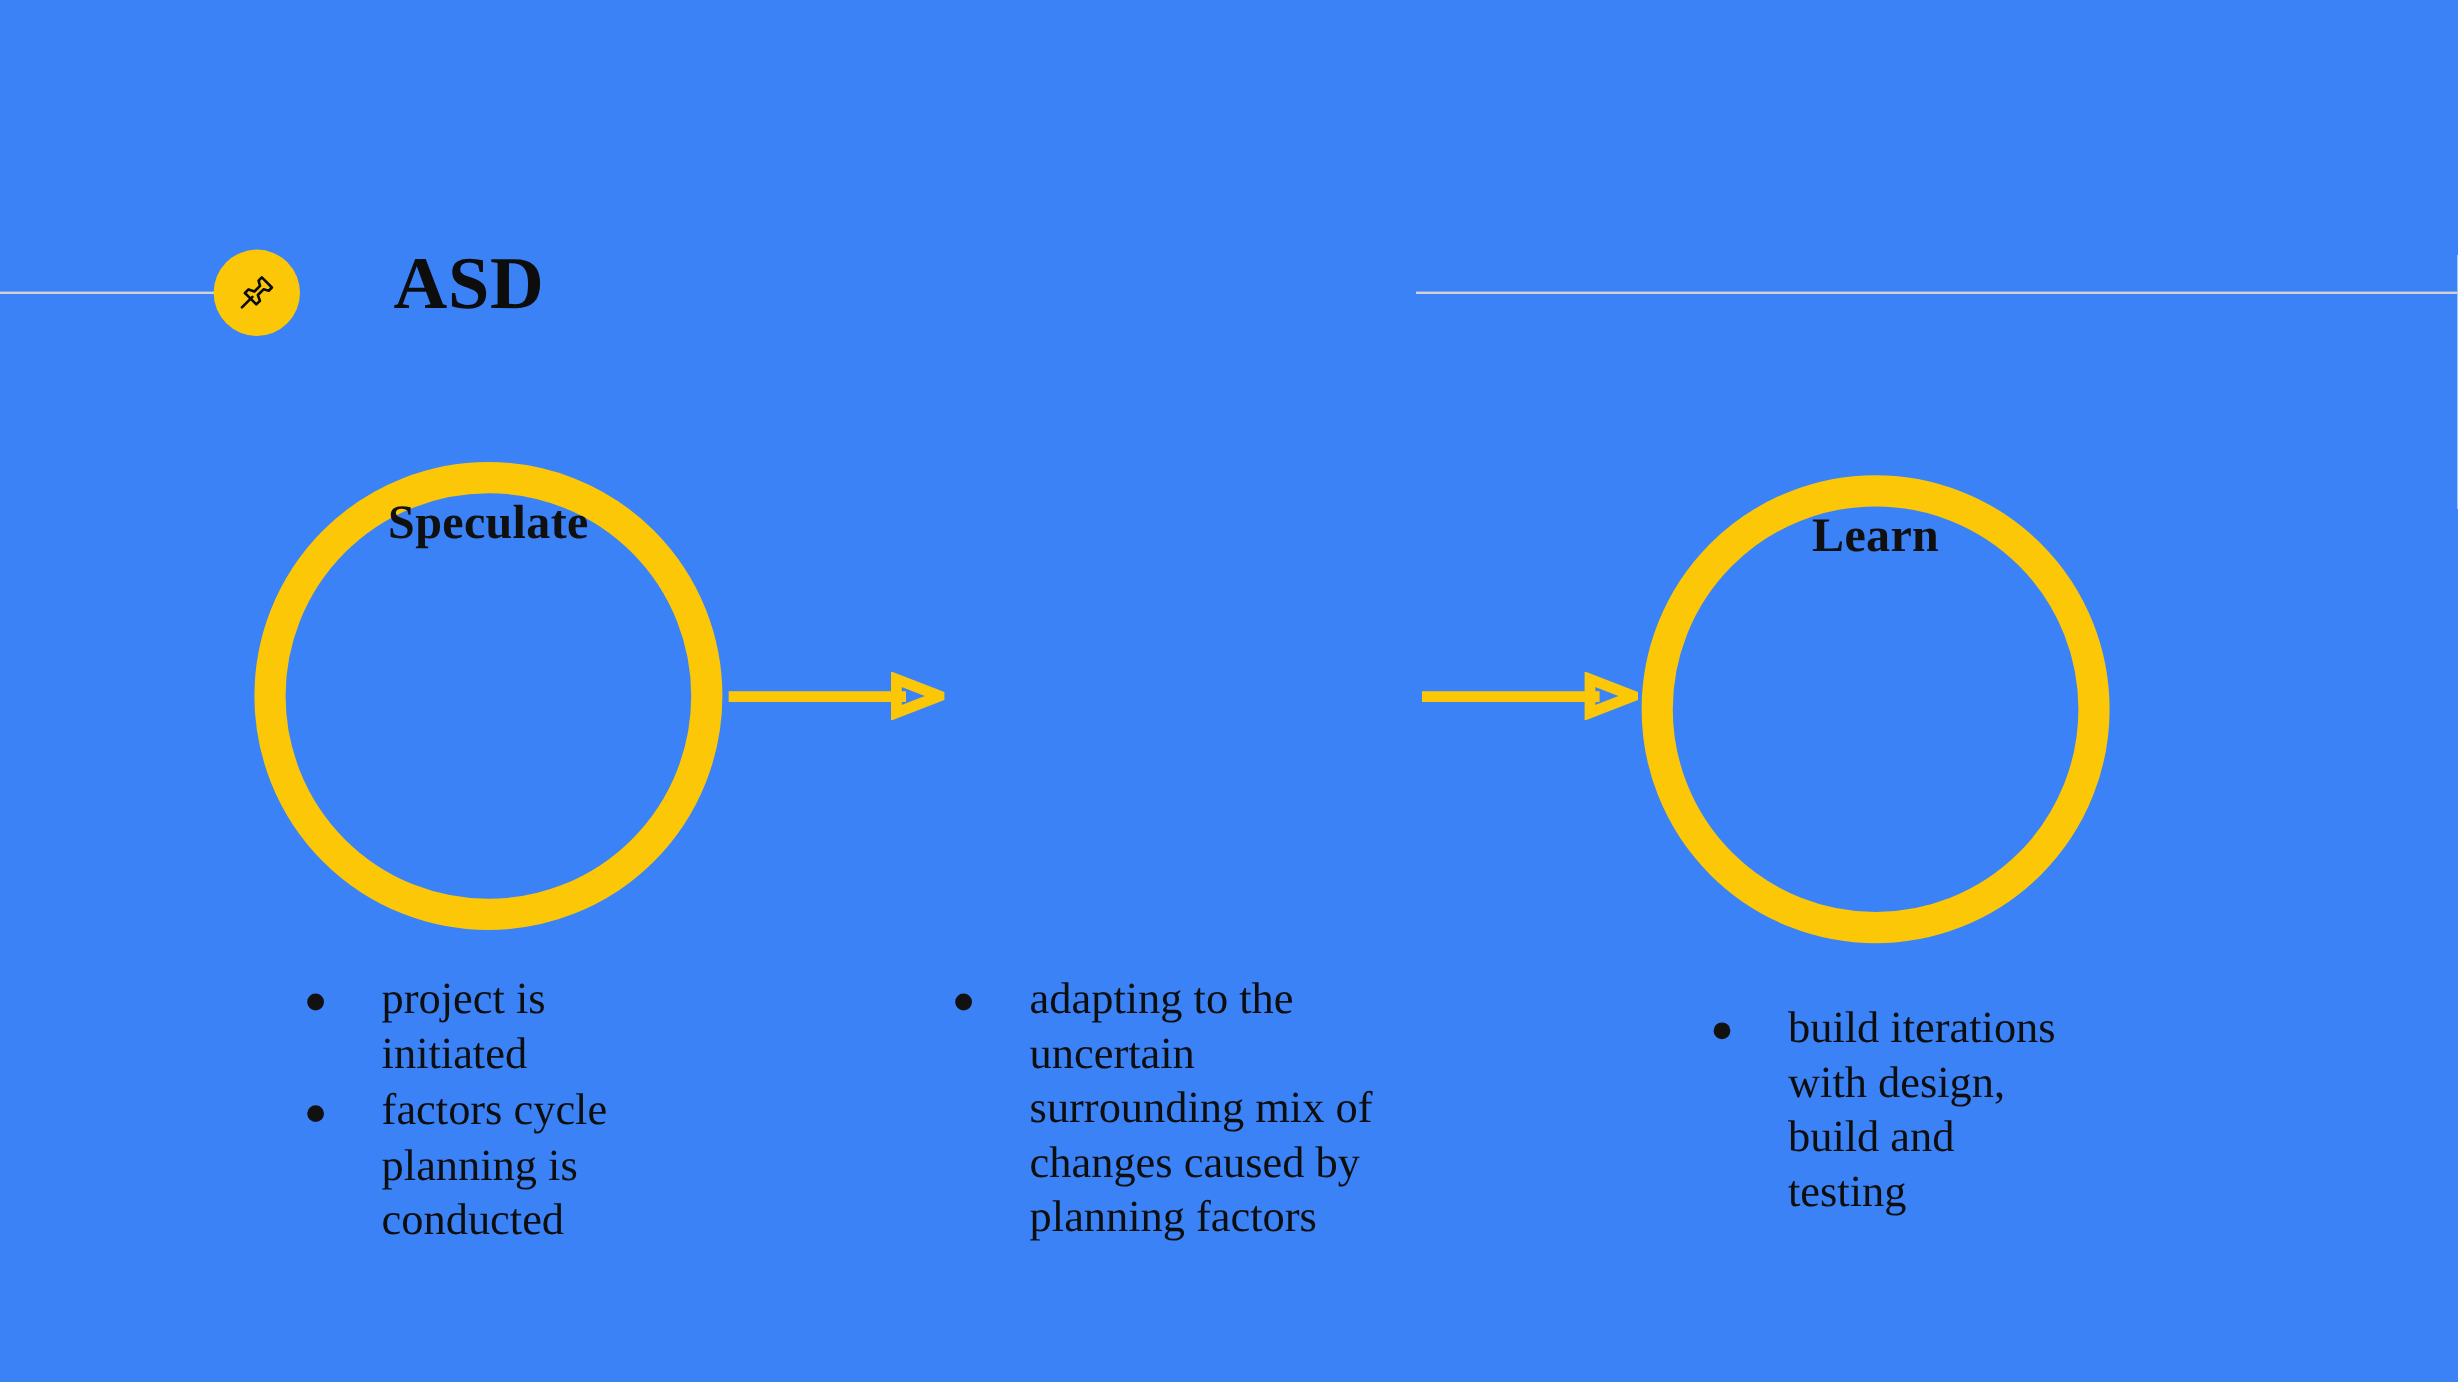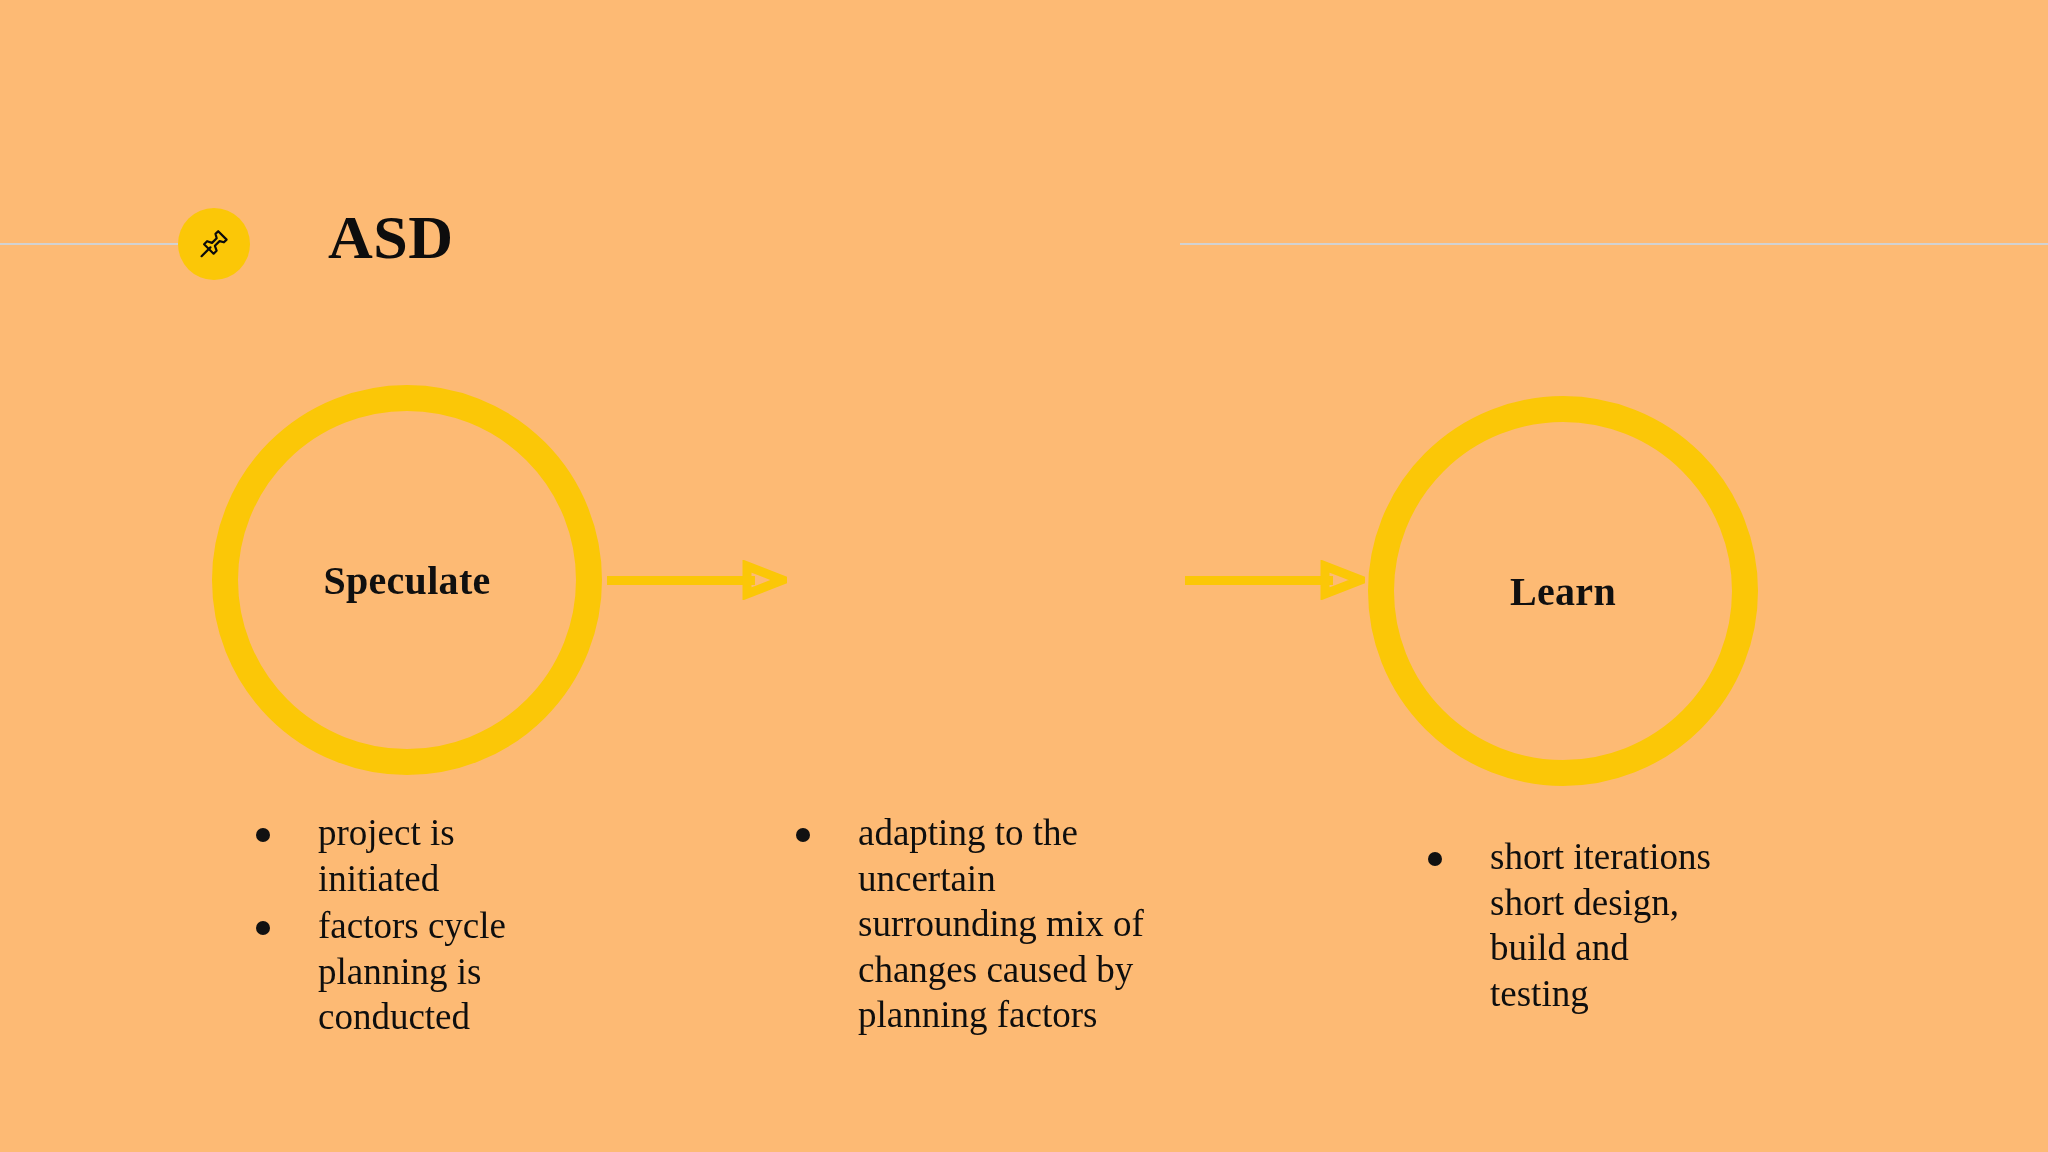--- a/index.html
+++ b/index.html
@@ -5,21 +5,21 @@
 <style>
   html, body {
     margin: 0;
     padding: 0;
     background: #ffffff;
   }
   #slide {
     position: relative;
     width: 2048px;
     height: 1152px;
-    background: #fdba74;
+    background: #3b82f6;
     overflow: hidden;
     font-family: "Liberation Serif", "DejaVu Serif", serif;
   }
 
   
   #header-rule-left {
     position: absolute;
     left: 0px;
     top: 243px;
     width: 200px;
@@ -62,21 +62,20 @@
   
   .node {
     position: absolute;
     width: 390px;
     height: 390px;
     border-radius: 50%;
     border: 26px solid #FBC707;
     box-sizing: border-box;
     background: transparent;
     display: flex;
-    align-items: center;
     justify-content: center;
   }
   .node-label {
     font-size: 40px;
     font-weight: bold;
     color: #101010;
     letter-spacing: 0.3px;
     white-space: nowrap;
   }
   #node-0 { left: 212px; top: 385px; }
@@ -180,17 +179,17 @@
   <div class="bullet-column" id="column-1">
     <div class="bullet-item">
       <span class="bullet-dot"></span>
       <span class="bullet-text">adapting to the uncertain surrounding mix of changes caused by planning factors</span>
     </div>
   </div>
 
   <div class="bullet-column" id="column-2">
     <div class="bullet-item">
       <span class="bullet-dot"></span>
-      <span class="bullet-text">short iterations short design, build and testing</span>
+      <span class="bullet-text">build iterations with design, build and testing</span>
     </div>
   </div>
 
 </div>
 
 </body></html>

